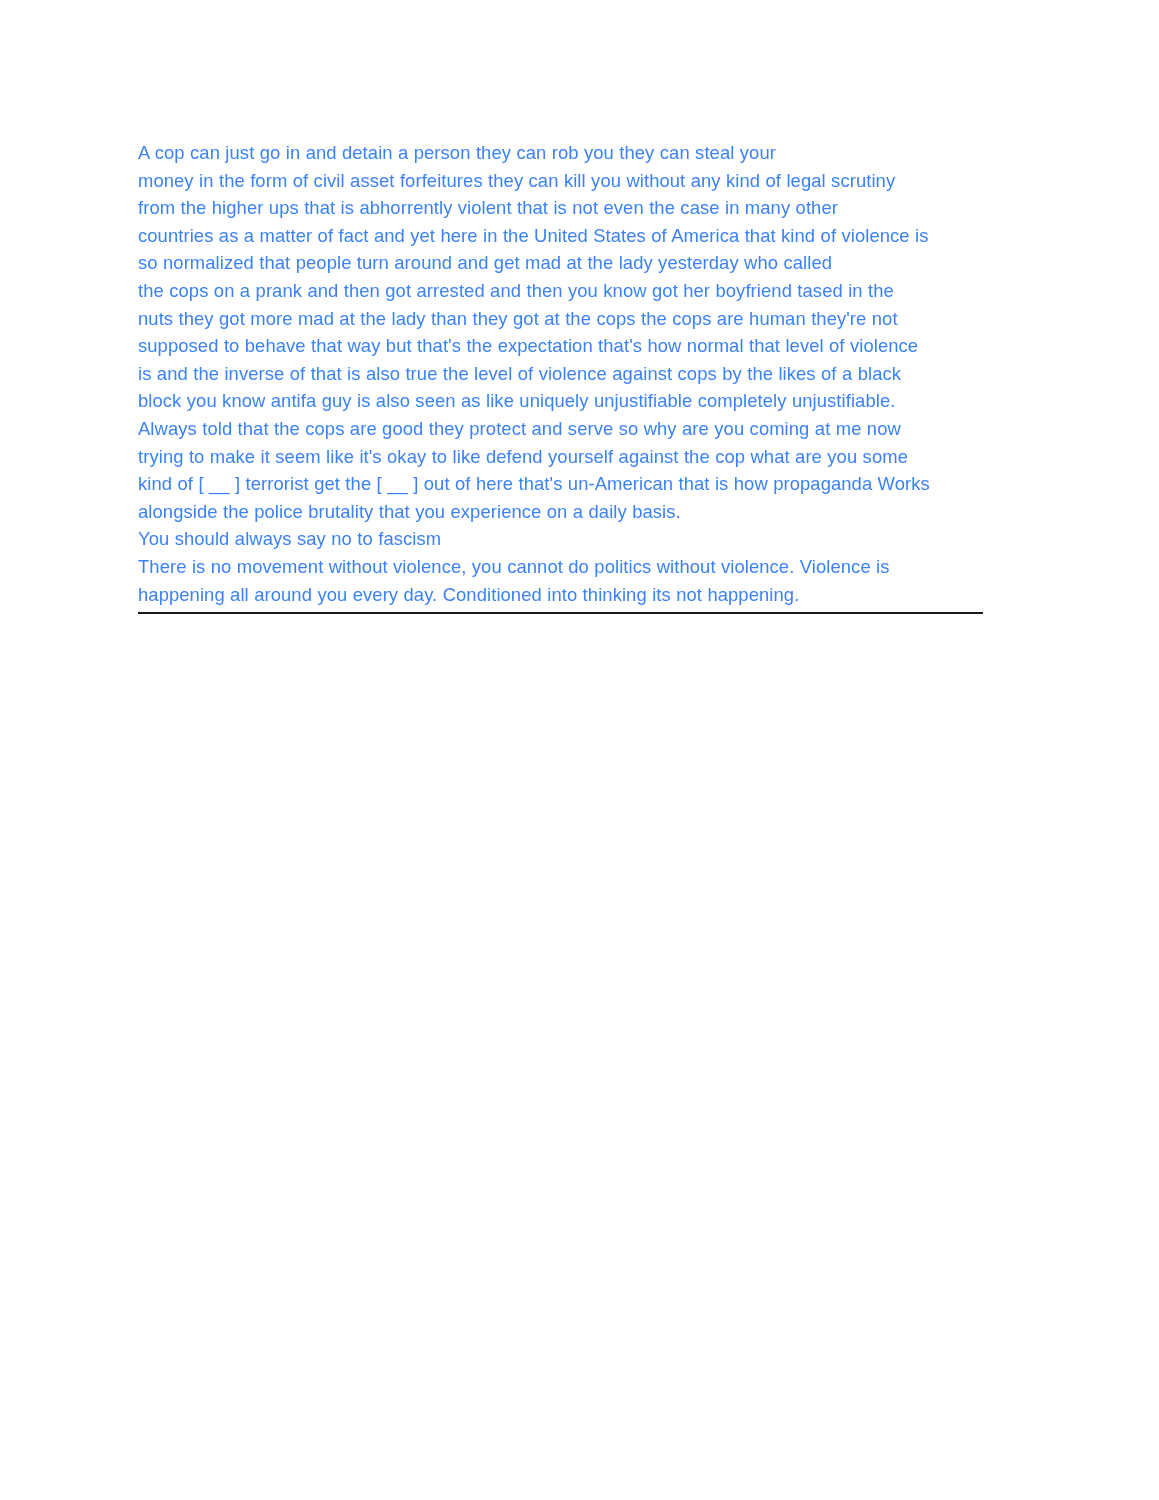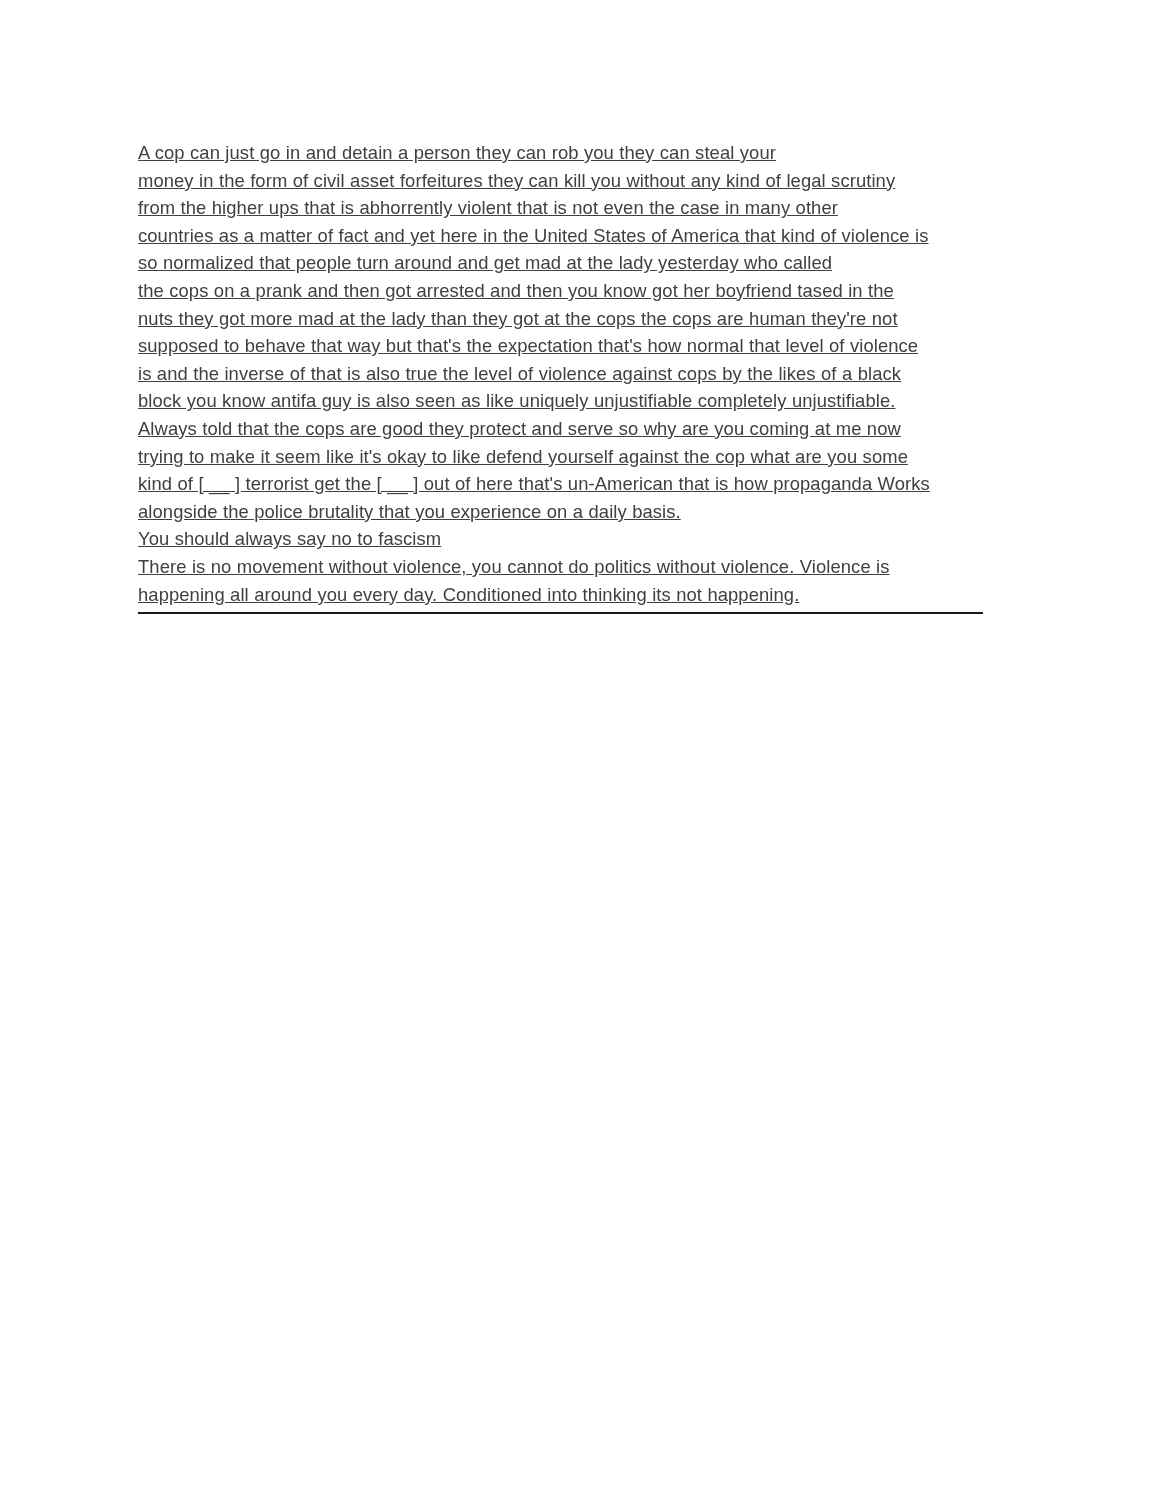--- a/index.html
+++ b/index.html
@@ -25,25 +25,24 @@
     position: absolute;
     left: 138px;
     top: 139px;
     width: 890px;
   }
   .para {
     margin: 0;
     padding: 0;
     font-size: 18.4px;
     line-height: 27.6px;
-    color: #404040;
+    color: #3b82f6;
     letter-spacing: 0.005em;
     white-space: pre-wrap;
     word-spacing: 0.01em;
-    text-decoration: underline;
   }
   .rule-wrap {
     position: absolute;
     left: 138px;
     top: 612px;
     width: 890px;
   }
   .rule {
     width: 845px;
     height: 0;

